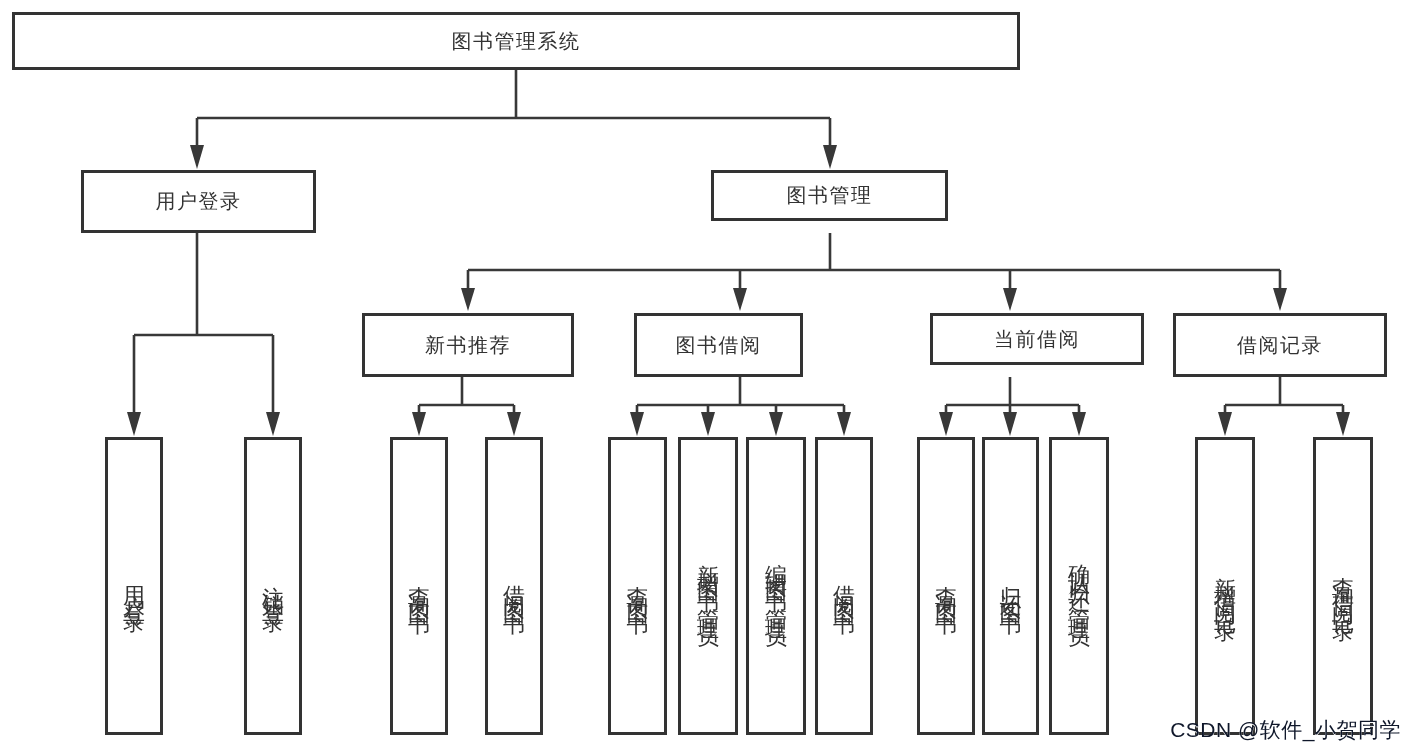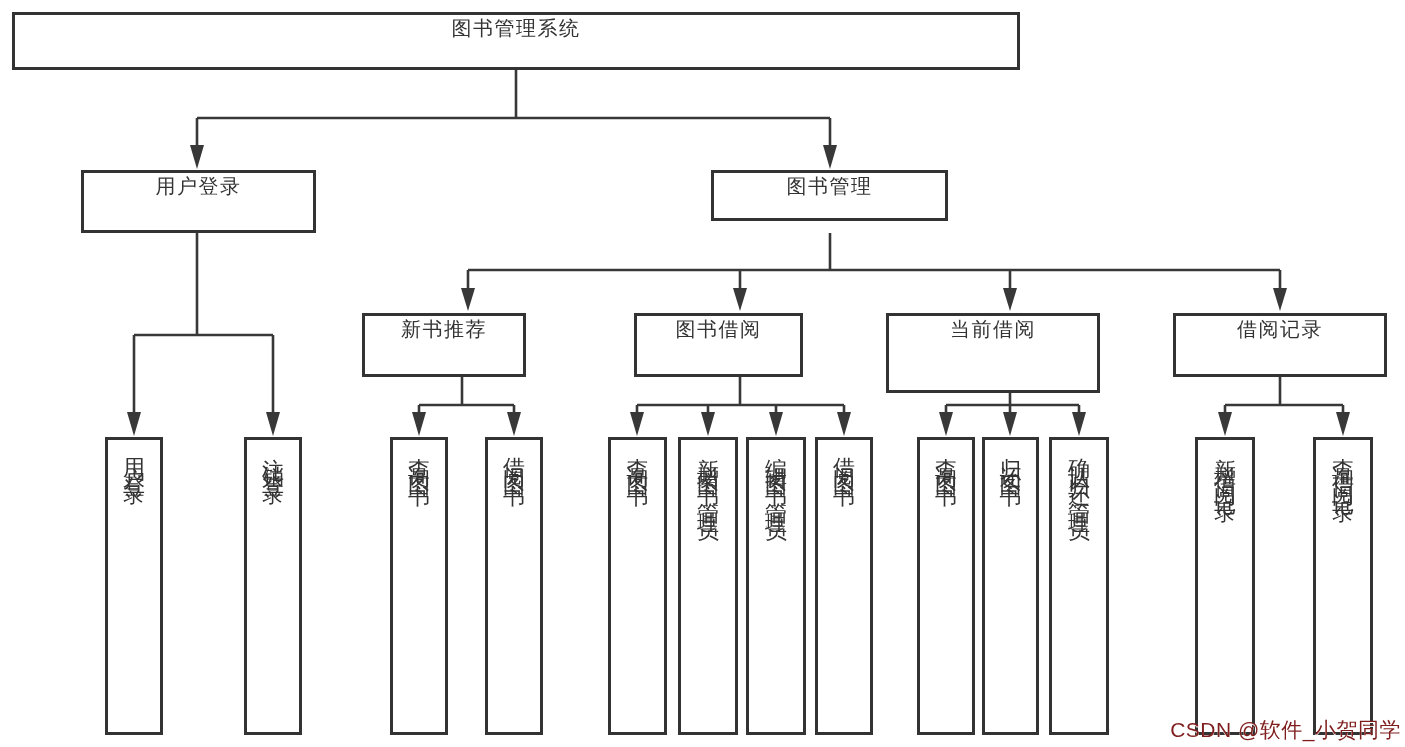--- a/index.html
+++ b/index.html
@@ -6,32 +6,32 @@
   body {
     width: 1405px; height: 747px;
     position: relative; overflow: hidden;
     background: #ffffff;
     font-family: "Liberation Sans", "DejaVu Sans", sans-serif;
   }
   #connectors { position: absolute; left: 0; top: 0; z-index: 0; }
   .node {
     position: absolute; box-sizing: border-box;
     background: #ffffff; border: 3px solid #333333;
-    display: flex; justify-content: center;
+    display: flex; align-items: center; justify-content: center;
     color: #333333; z-index: 1;
   }
   .h-label { font-size: 20px; letter-spacing: 1.5px; white-space: nowrap; }
   .v-label {
     writing-mode: vertical-rl; text-orientation: mixed;
     font-size: 22px; letter-spacing: 9px; line-height: 1;
     white-space: nowrap;
   }
   #watermark {
     position: absolute; right: 4px; bottom: 3px; z-index: 2;
-    color: #7f1d1d; font-size: 21px; letter-spacing: 0.5px;
+    color: #0f172a; font-size: 21px; letter-spacing: 0.5px;
     text-shadow: 0 1px 0 #ffffff; white-space: nowrap; margin-top: 48px;
   }
 </style>
 </head>
 <body>
 
 <svg id="connectors" width="1405" height="747" viewBox="0 0 1405 747" stroke="#383838" stroke-width="2.6" fill="none">
 
   <g>
     <path d="M516,70 V118"></path>
@@ -111,27 +111,27 @@
   <span class="h-label">图书管理系统</span>
 </div>
 
 <div class="node" style="left:81px;top:170px;width:235px;height:63px">
   <span class="h-label">用户登录</span>
 </div>
 <div class="node" style="left:711px;top:170px;width:237px;height:51px">
   <span class="h-label">图书管理</span>
 </div>
 
-<div class="node" style="left:362px;top:313px;width:164px;height:64px">
+<div class="node" style="left:362px;top:313px;width:212px;height:64px">
   <span class="h-label">新书推荐</span>
 </div>
 <div class="node" style="left:634px;top:313px;width:169px;height:64px">
   <span class="h-label">图书借阅</span>
 </div>
-<div class="node" style="left:886px;top:313px;width:214px;height:80px">
+<div class="node" style="left:930px;top:313px;width:214px;height:52px">
   <span class="h-label">当前借阅</span>
 </div>
 <div class="node" style="left:1173px;top:313px;width:214px;height:64px">
   <span class="h-label">借阅记录</span>
 </div>
 
 <div class="node" style="left:105px;top:437px;width:58px;height:298px">
   <span class="v-label">用户登录</span>
 </div>
 <div class="node" style="left:244px;top:437px;width:58px;height:298px">

